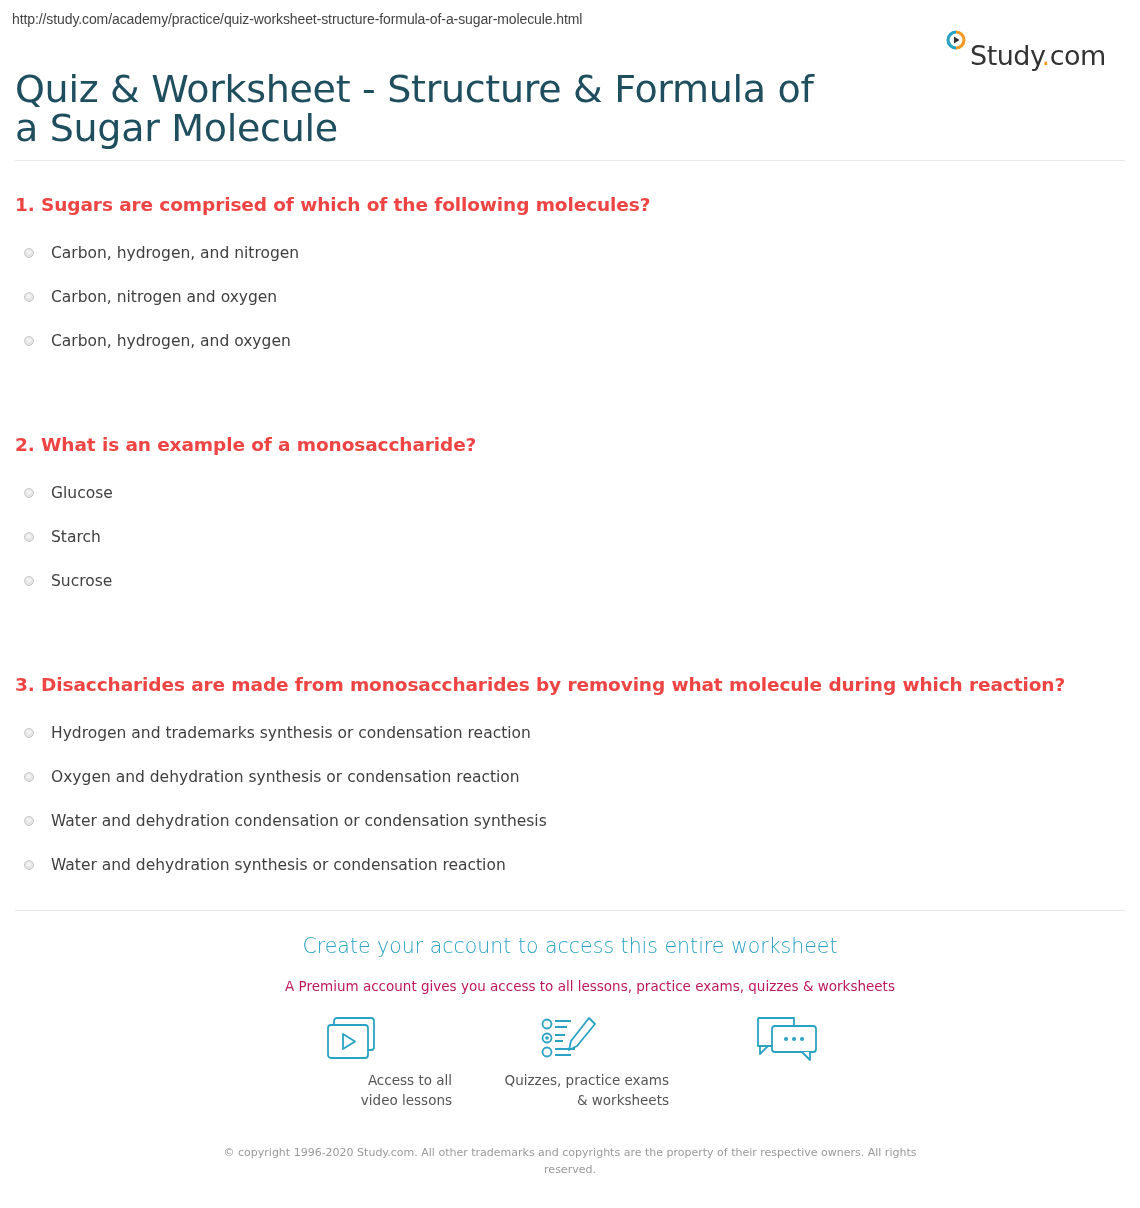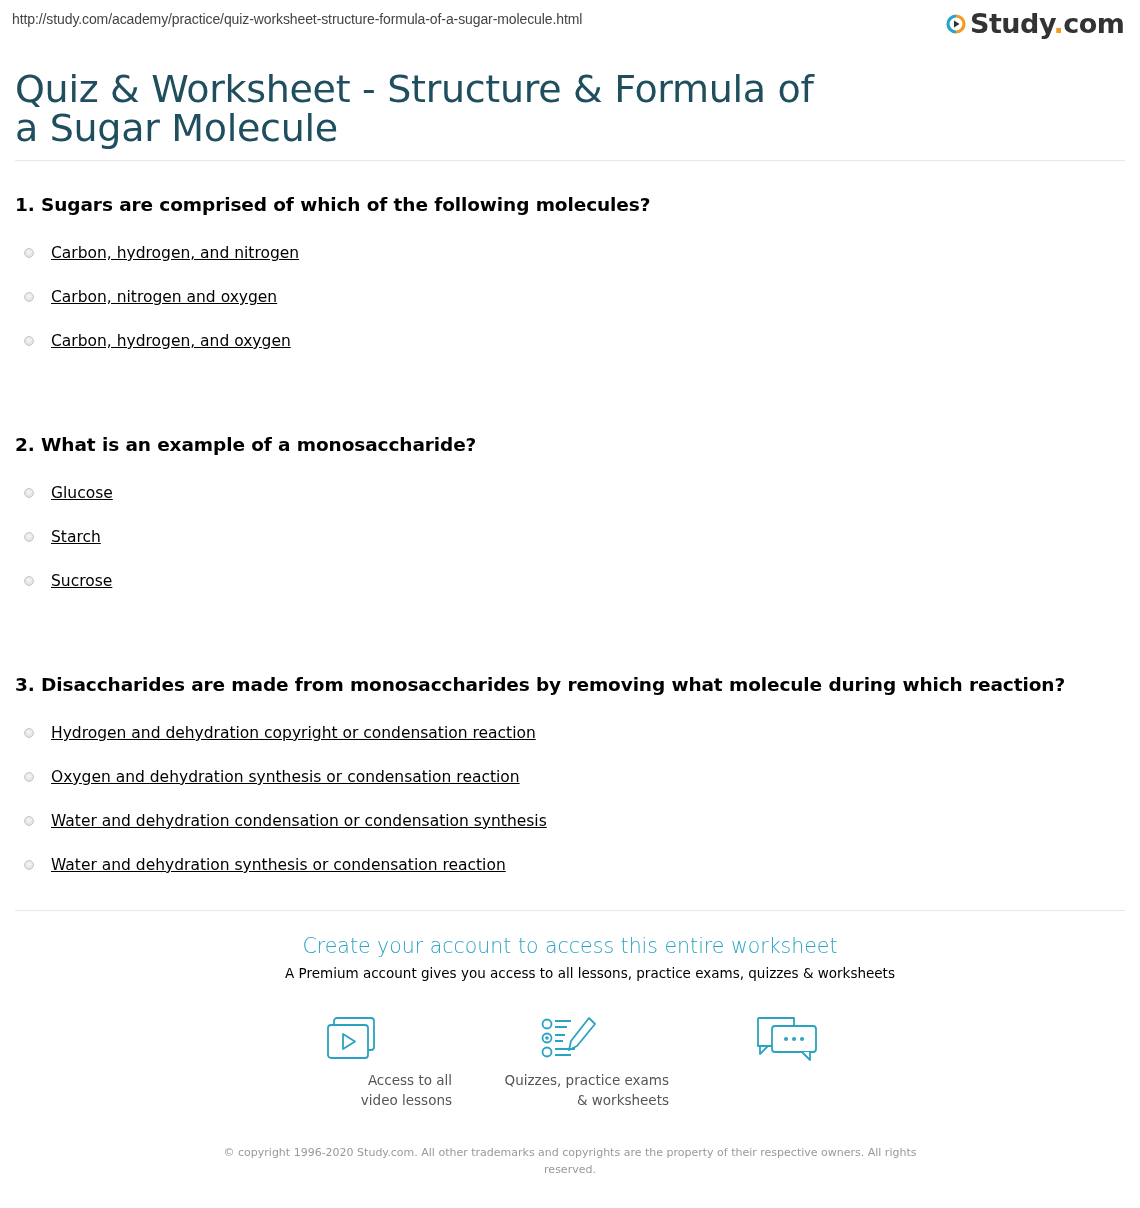--- a/index.html
+++ b/index.html
@@ -1,33 +1,33 @@
 <!DOCTYPE html>
 <html><head>
   <meta charset="utf-8">
   <style>
     * { box-sizing: border-box; margin: 0; padding: 0; }
     html, body { width: 1140px; height: 1208px; background: #ffffff; }
     body { font-family: "DejaVu Sans", "Liberation Sans", sans-serif; color: #555; position: relative; overflow: hidden; }
     .url { position: absolute; left: 12px; top: 11px; font-family: "Liberation Sans", sans-serif; font-size: 14px; color: #444; letter-spacing: -0.1px; }
     .logo { position: absolute; left: 946px; top: 9px; display: flex; align-items: center; }
     .logo-mark { width: 20px; height: 20px; margin-right: 4px; }
-    .logo-text { font-family: "DejaVu Sans", sans-serif; font-size: 27px; color: #333; font-weight: 700; letter-spacing: -0.5px; line-height: 30px; }
+    .logo-text { font-family: "DejaVu Sans", sans-serif; font-size: 27px; color: #333; font-weight: 400; letter-spacing: -0.5px; line-height: 30px; margin-top: 32px; }
     .logo-dot { color: #f29c25; }
     .title { position: absolute; left: 15px; top: 70px; width: 800px; font-family: "DejaVu Sans", sans-serif; font-size: 38px; line-height: 39px; color: #1f4e5f; font-weight: 500; letter-spacing: -0.3px; }
     .hr { position: absolute; left: 15px; right: 15px; height: 1px; background: #e8e8e8; }
     .question { position: absolute; left: 15px; }
-    .q-text { font-family: "DejaVu Sans", sans-serif; font-size: 18.5px; font-weight: 600; color: #000000; letter-spacing: -0.1px; white-space: nowrap; }
+    .q-text { font-family: "DejaVu Sans", sans-serif; font-size: 18.5px; font-weight: 600; color: #ef4444; letter-spacing: -0.1px; white-space: nowrap; }
     .answers { margin-top: 16px; }
     .answer { display: flex; align-items: center; height: 44px; }
     .radio { width: 10px; height: 10px; border-radius: 50%; border: 1px solid #c8c8c8; background: radial-gradient(circle at 50% 40%, #f7f7f7, #d8d8d8); margin-left: 9px; margin-right: 17px; flex-shrink: 0; }
-    .a-text { font-size: 15.5px; color: #000000; white-space: nowrap; text-decoration: underline; }
+    .a-text { font-size: 15.5px; color: #404040; white-space: nowrap; }
     .cta { position: absolute; left: 0; width: 1140px; text-align: center; }
     .cta-title { font-family: "DejaVu Sans", sans-serif; font-size: 20.5px; font-weight: 300; color: #2aa3c2; }
-    .cta-sub { font-size: 13.5px; color: #000000; margin-top: 7px; padding-left: 40px; }
+    .cta-sub { font-size: 13.5px; color: #be185d; margin-top: 20px; padding-left: 40px; }
     .features { position: absolute; top: 1016px; left: 0; width: 1140px; }
     .feature { position: absolute; width: 200px; text-align: right; }
     .feature svg { display: block; margin: 0 auto; }
     .f-label { font-size: 13.5px; color: #555; line-height: 20px; margin-top: 10px; }
     .footer { position: absolute; top: 1144px; left: 200px; width: 740px; text-align: center; font-size: 11px; color: #999; line-height: 17px; }
   </style>
 </head>
 <body>
 
 <div class="url">http://study.com/academy/practice/quiz-worksheet-structure-formula-of-a-sugar-molecule.html</div>
@@ -79,21 +79,21 @@
         <span class="a-text">Sucrose</span>
       </div>
   </div>
 </div>
 
 <div class="question" style="top:674px;">
   <div class="q-text">3. Disaccharides are made from monosaccharides by removing what molecule during which reaction?</div>
   <div class="answers">
     <div class="answer">
         <span class="radio"></span>
-        <span class="a-text">Hydrogen and dehydration copyright or condensation reaction</span>
+        <span class="a-text">Hydrogen and trademarks synthesis or condensation reaction</span>
       </div>
     <div class="answer">
         <span class="radio"></span>
         <span class="a-text">Oxygen and dehydration synthesis or condensation reaction</span>
       </div>
     <div class="answer">
         <span class="radio"></span>
         <span class="a-text">Water and dehydration condensation or condensation synthesis</span>
       </div>
     <div class="answer">

